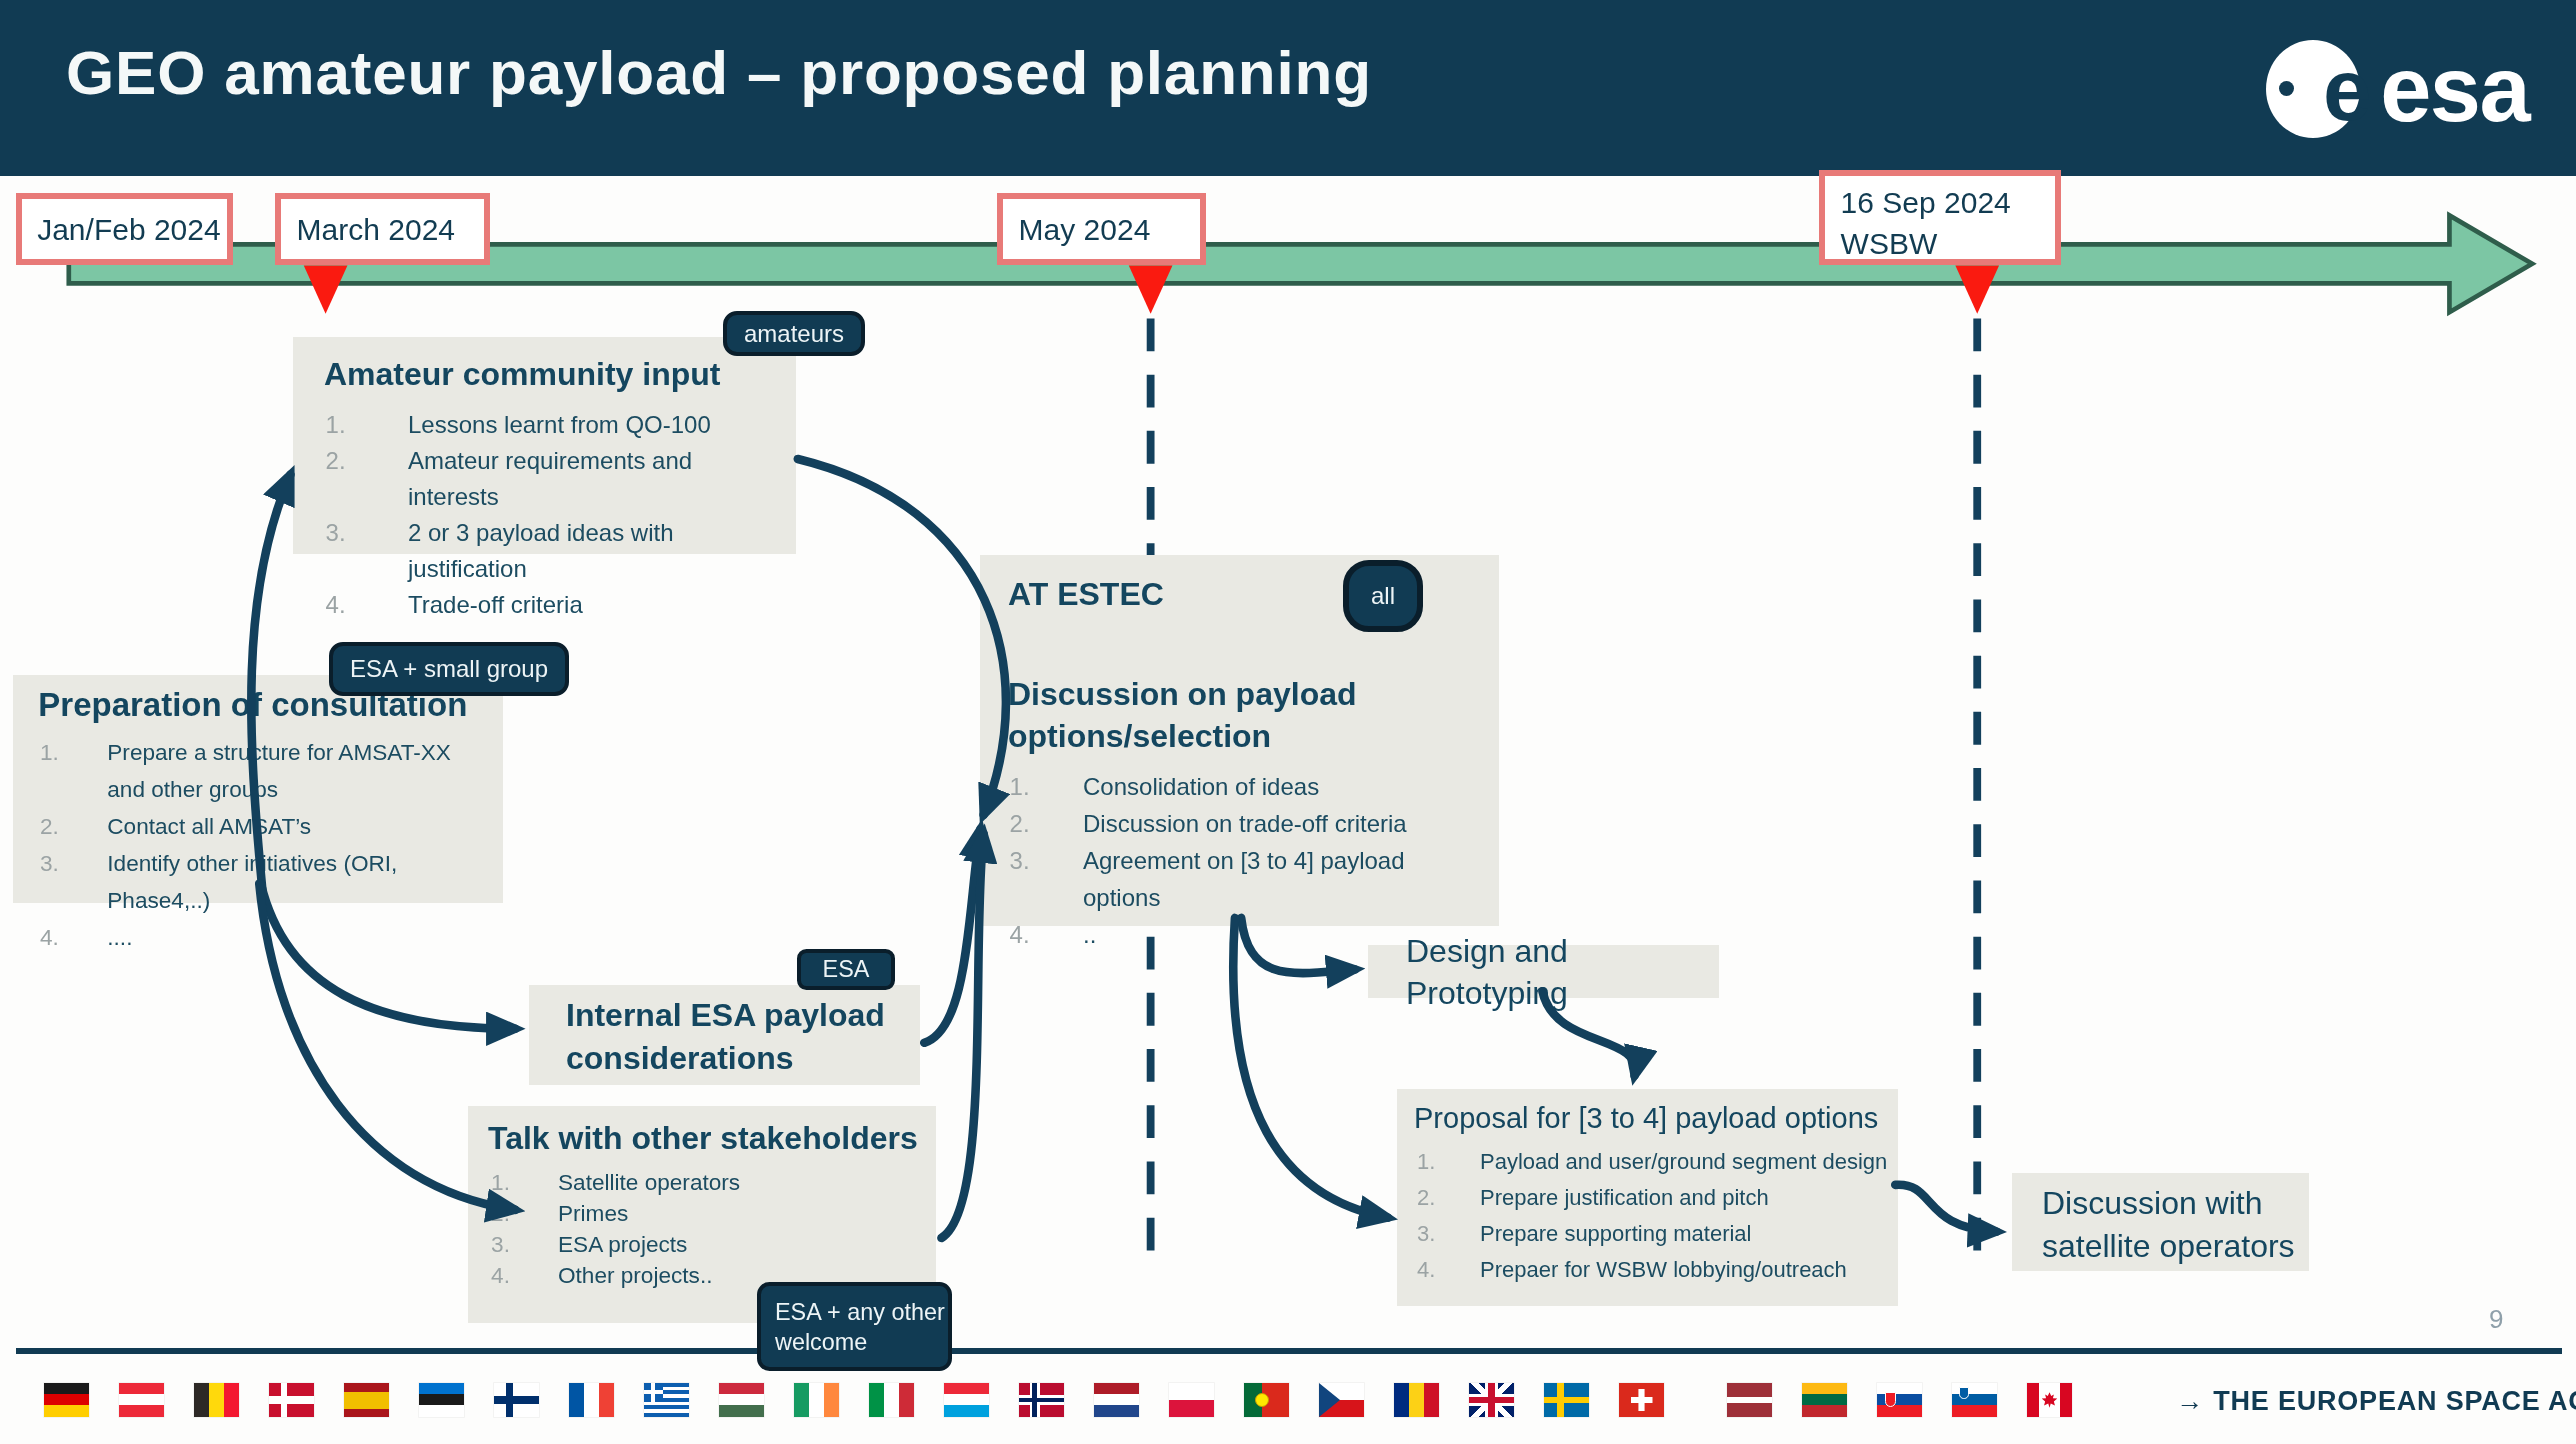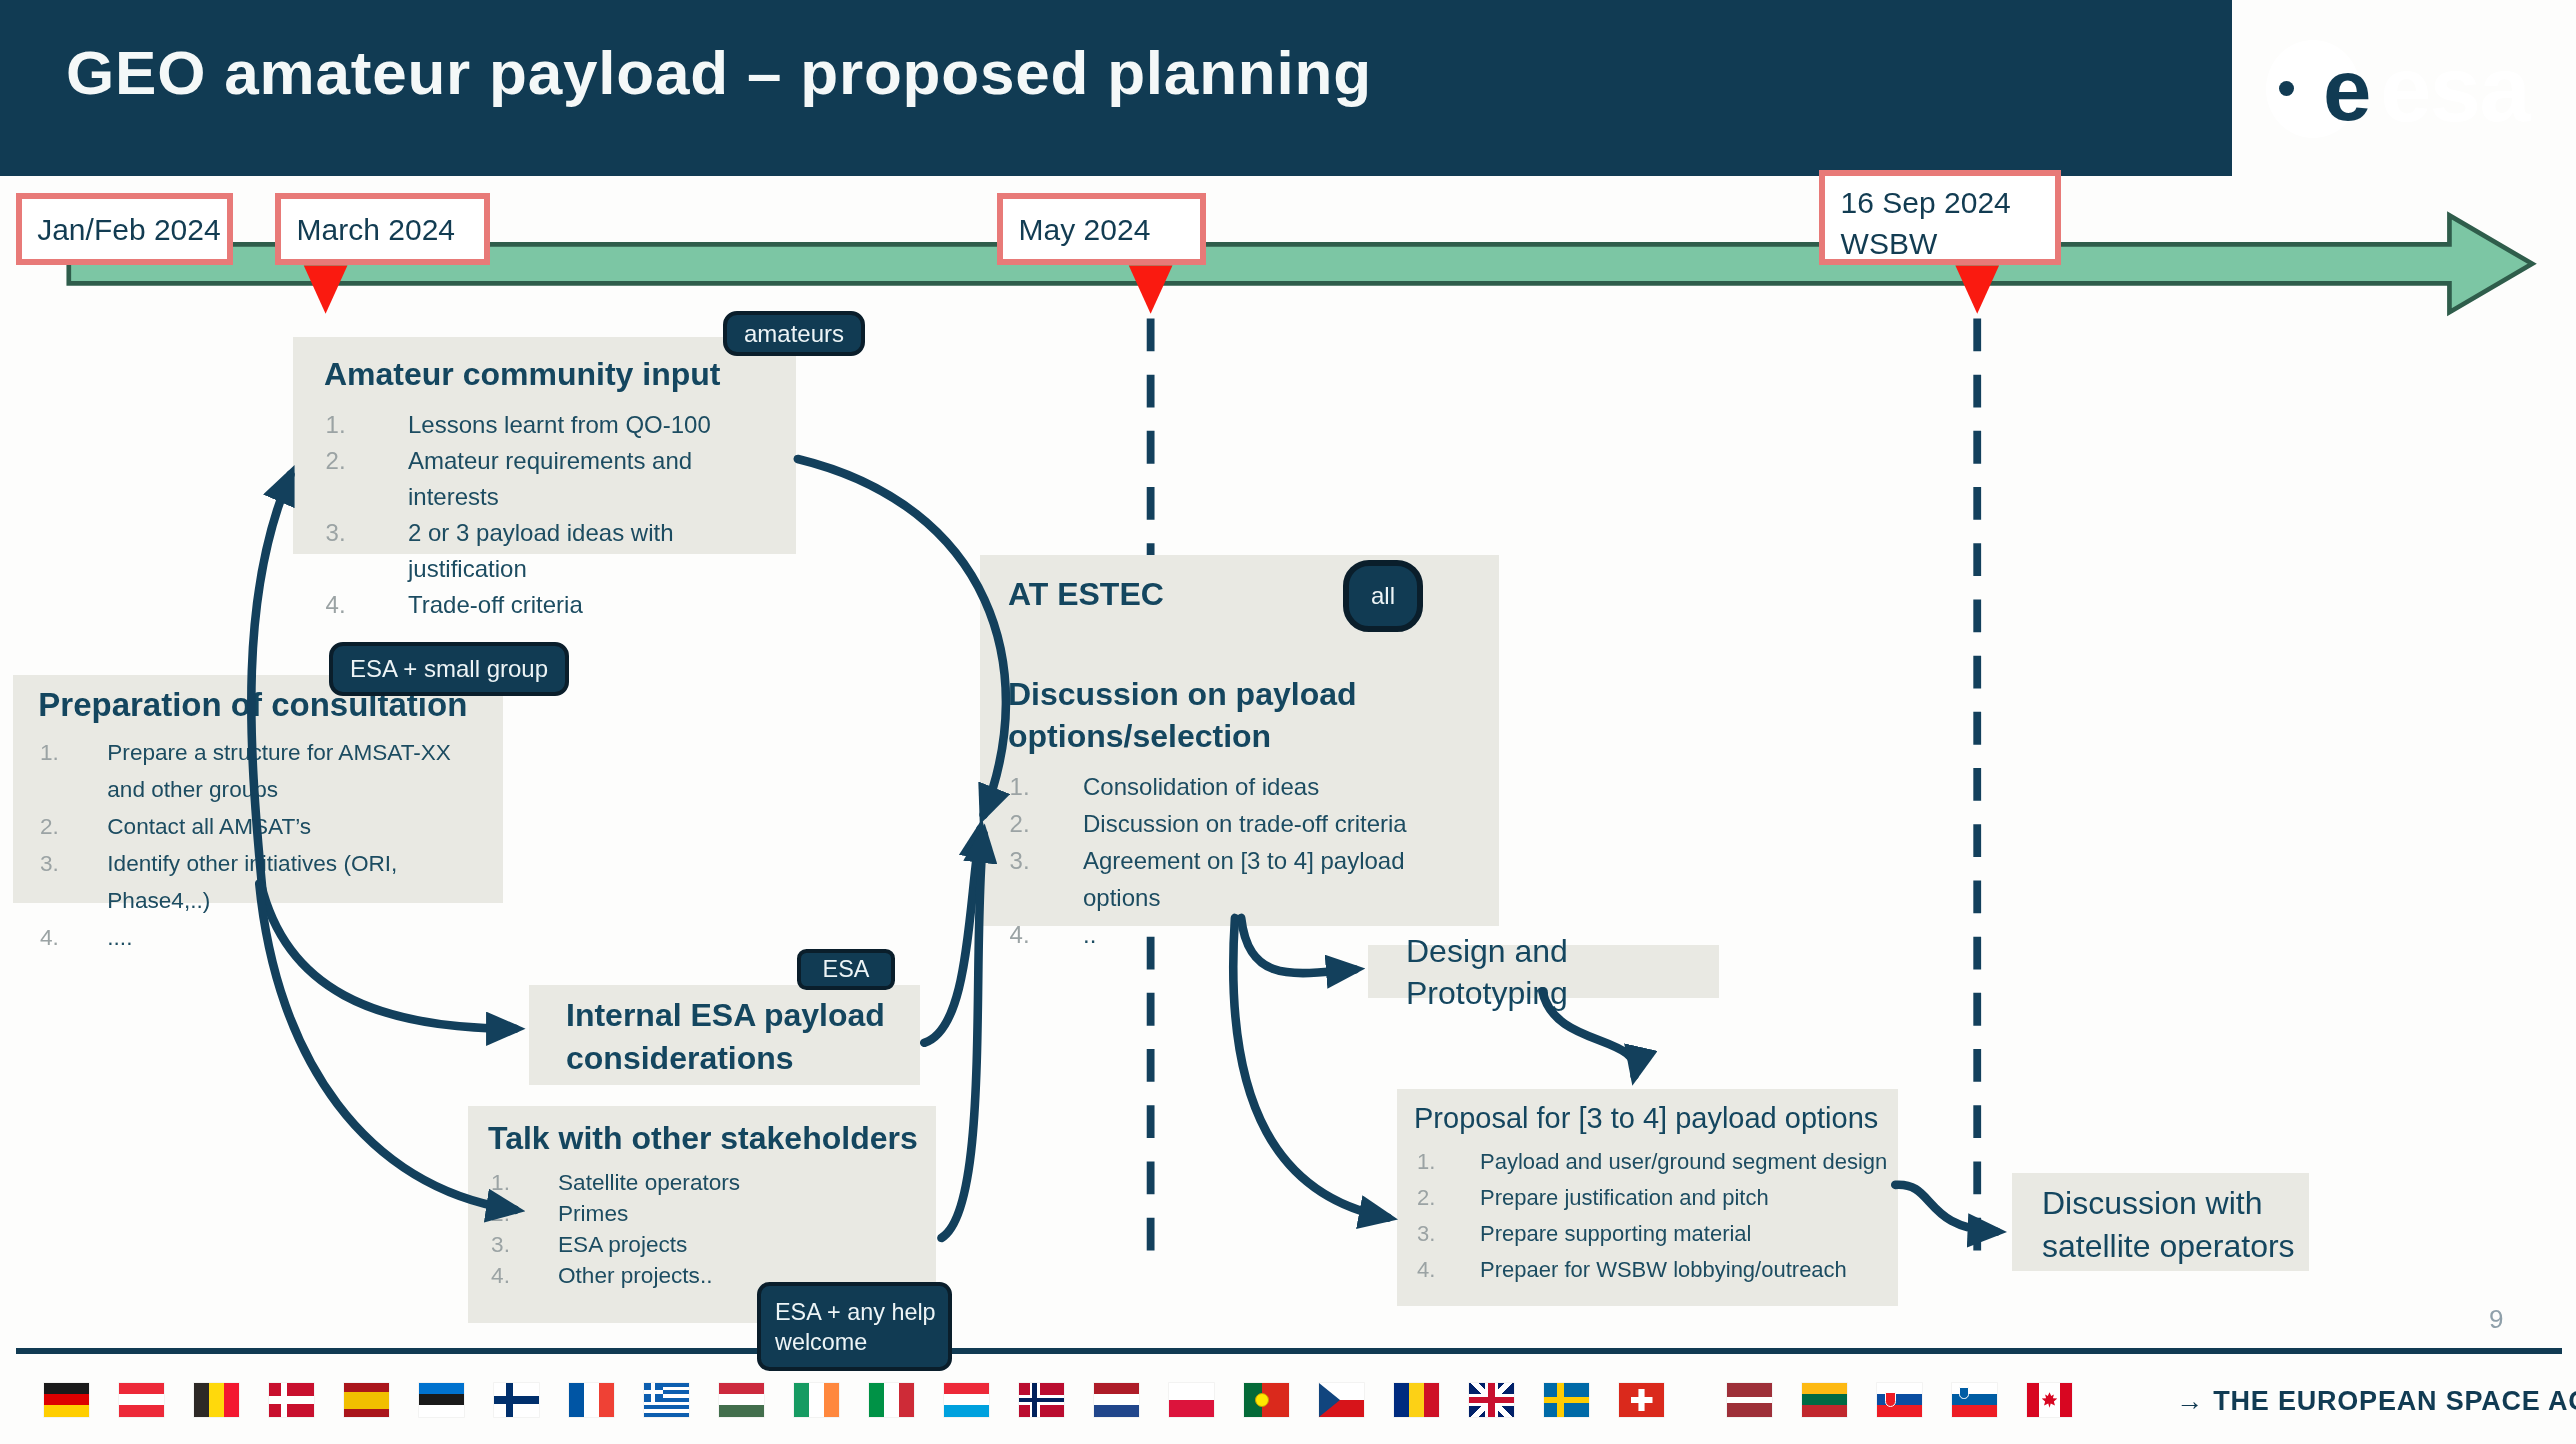--- a/index.html
+++ b/index.html
@@ -1,20 +1,20 @@
 <!DOCTYPE html>
 <html style="font-size:12.5px"><head>
 <meta charset="utf-8">
 <style>
   html,body{margin:0;padding:0;background:#ffffff;}
   .slide{position:relative;width:2576px;height:1444px;overflow:hidden;
          font-family:"Liberation Sans",sans-serif;background:#fdfdfc;}
 
   
-  .header{position:absolute;left:0;top:0;width:2232px;height:176px;background:#113B53;z-index:2;}
+  .header{position:absolute;left:0;top:0;width:2576px;height:176px;background:#113B53;z-index:2;}
   .slide-title{position:absolute;left:66px;top:37px;font-size:62px;font-weight:bold;
                color:#F4F8F8;letter-spacing:0.8px;white-space:nowrap;}
   .esa-logo{position:absolute;right:47px;top:30px;height:117px;display:flex;align-items:center;z-index:3;}
   .esa-disc{position:relative;width:94px;height:98px;background:#ffffff;border-radius:50%;}
   .esa-dot{position:absolute;left:12.5px;top:41px;width:15.6px;height:15.6px;background:#113B53;border-radius:50%;}
   .esa-e{position:absolute;right:-11px;top:6.2px;font-size:87px;font-weight:bold;color:#113B53;line-height:1;}
   .esa-word{margin-left:20px;font-size:92px;font-weight:bold;color:#ffffff;letter-spacing:-1.6px;line-height:1;}
 
   
   .layer-under{position:absolute;left:0;top:0;z-index:1;pointer-events:none;}
@@ -281,21 +281,21 @@
       <path d="M 1582,1176 C 1566,1420 1640,1534 1778,1560" marker-end="url(#ah)"></path>
       <path d="M 1976,1270 C 1992,1344 2106,1324 2094,1378" marker-end="url(#ah)"></path>
       <path d="M 2428,1518 C 2480,1514 2462,1574 2558,1578" marker-end="url(#ah)"></path>
     </g>
   </svg>
 
   <div class="tag tg-amateurs">amateurs</div>
   <div class="tag tg-esasmall">ESA + small group</div>
   <div class="tag tg-all">all</div>
   <div class="tag tg-esa">ESA</div>
-  <div class="tag tg-esaany">ESA +  any help welcome</div>
+  <div class="tag tg-esaany">ESA +  any other welcome</div>
 
   <div class="page-number">9</div>
   <div class="footer-rule"></div>
   <div class="flags-row">
       <div class="flag flag-germany"></div>
       <div class="flag flag-austria"></div>
       <div class="flag flag-belgium"></div>
       <div class="flag flag-denmark"></div>
       <div class="flag flag-spain"></div>
       <div class="flag flag-estonia"></div>

